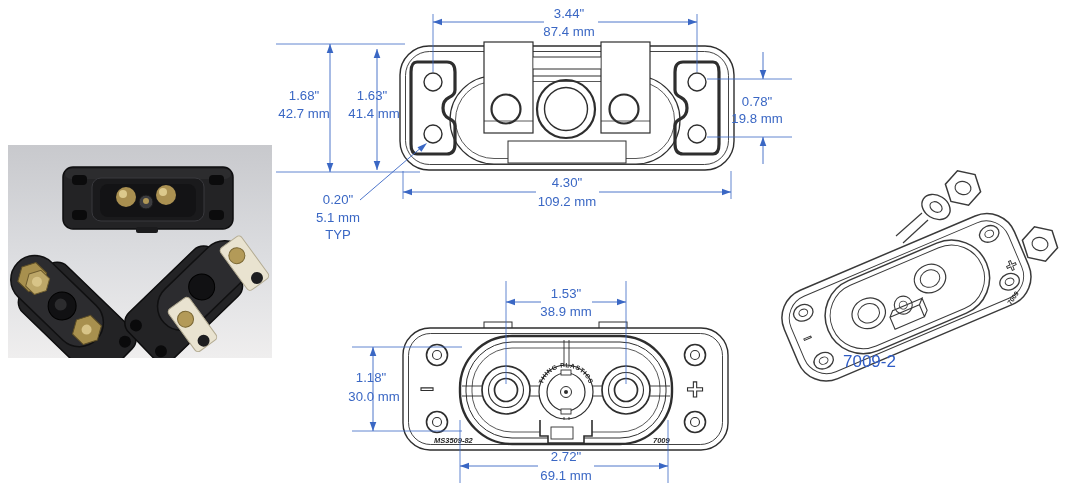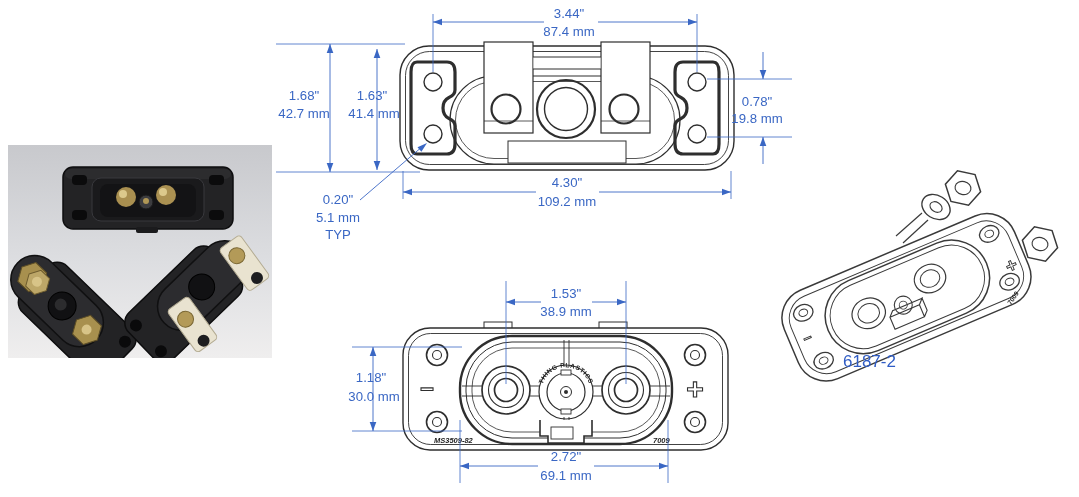--- a/index.html
+++ b/index.html
@@ -348,15 +348,15 @@
 
           <text class="outl" x="800" y="304" text-anchor="middle" font-size="15" font-weight="bold" stroke-width="0.9">−</text>
           <text class="outl" x="1016" y="318" text-anchor="middle" font-size="19" font-weight="bold" stroke-width="0.9">+</text>
 
           <text x="1000" y="348" font-size="6.5" font-weight="bold" fill="#1c1c1c" stroke="none" transform="rotate(-32 1000 348)">7009</text>
         </g>
       </g>
     </svg>
   </div>
 
-  <div id="iso-label">6187-2</div>
+  <div id="iso-label">7009-2</div>
 
 </div>
 
 </body></html>

